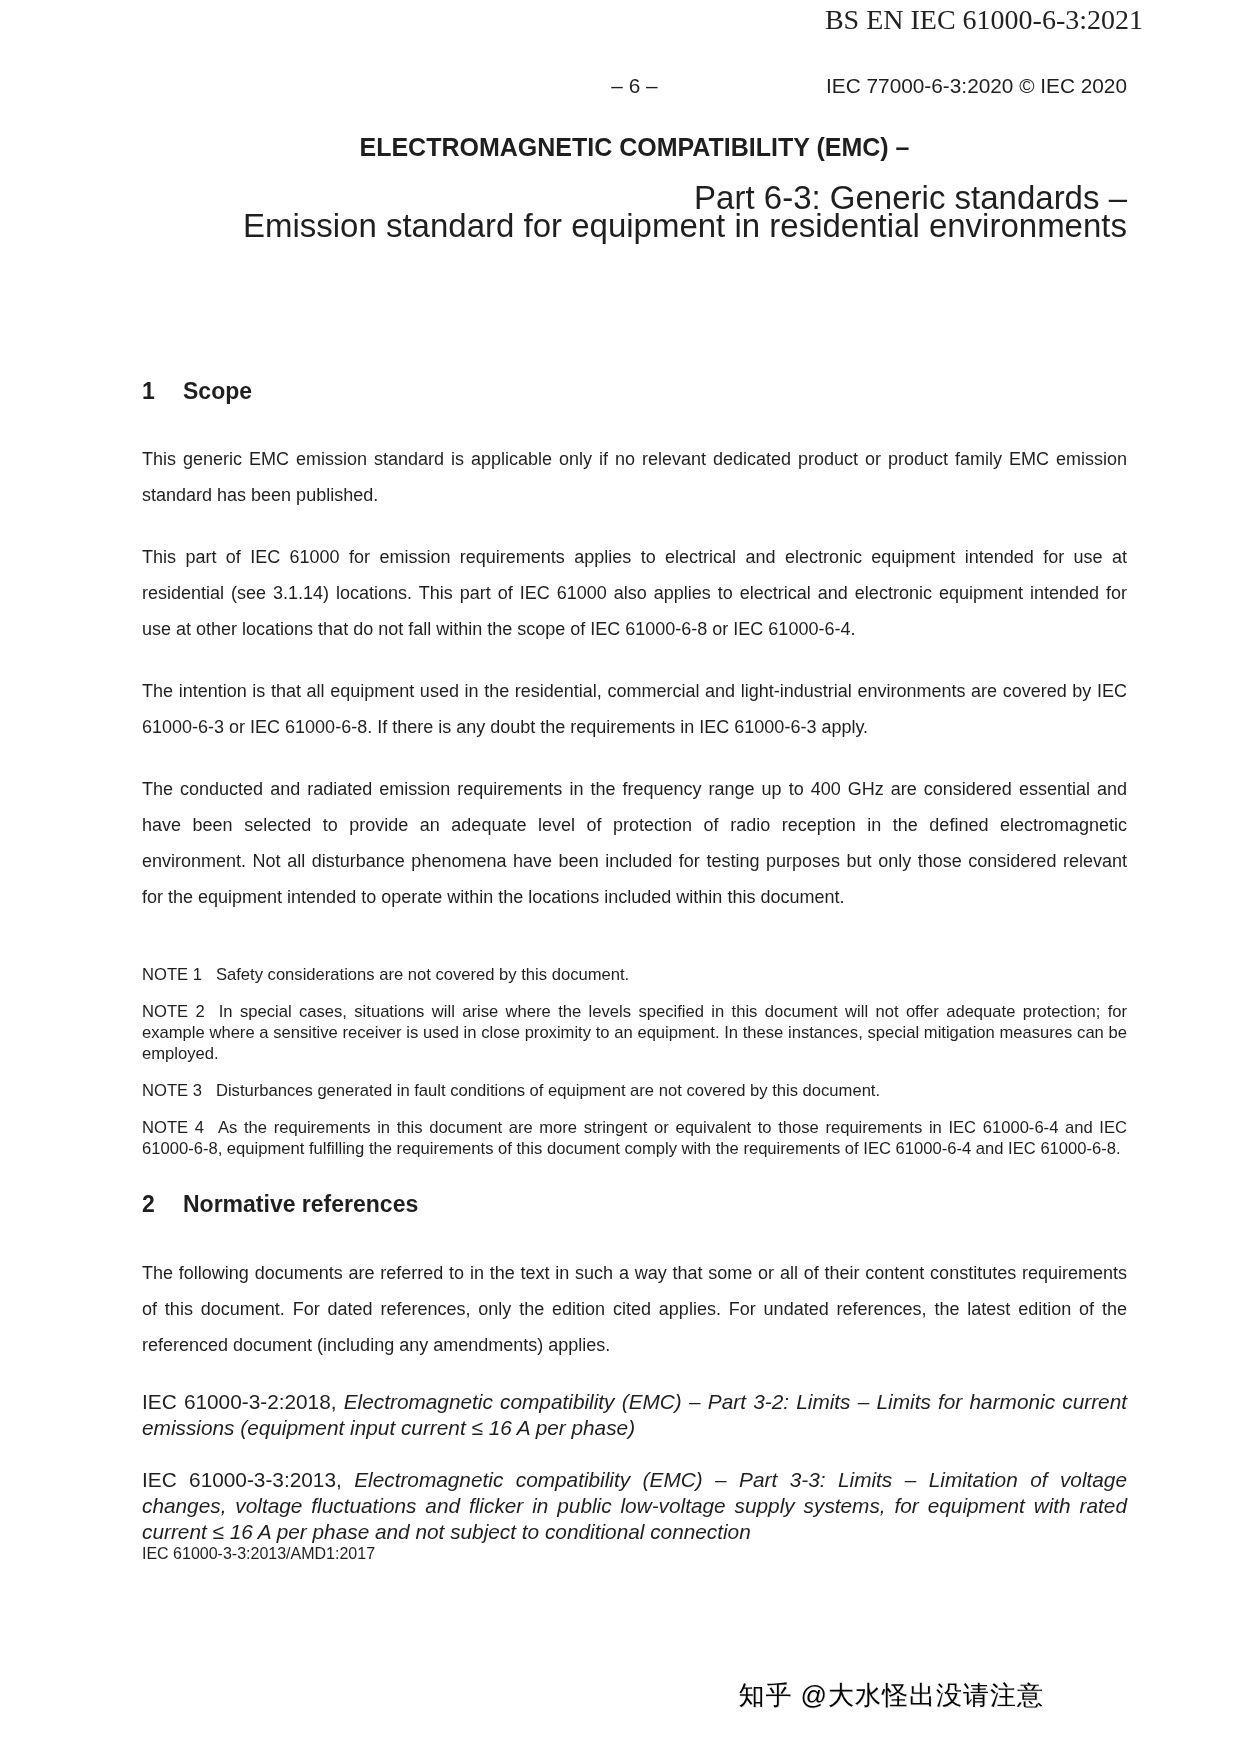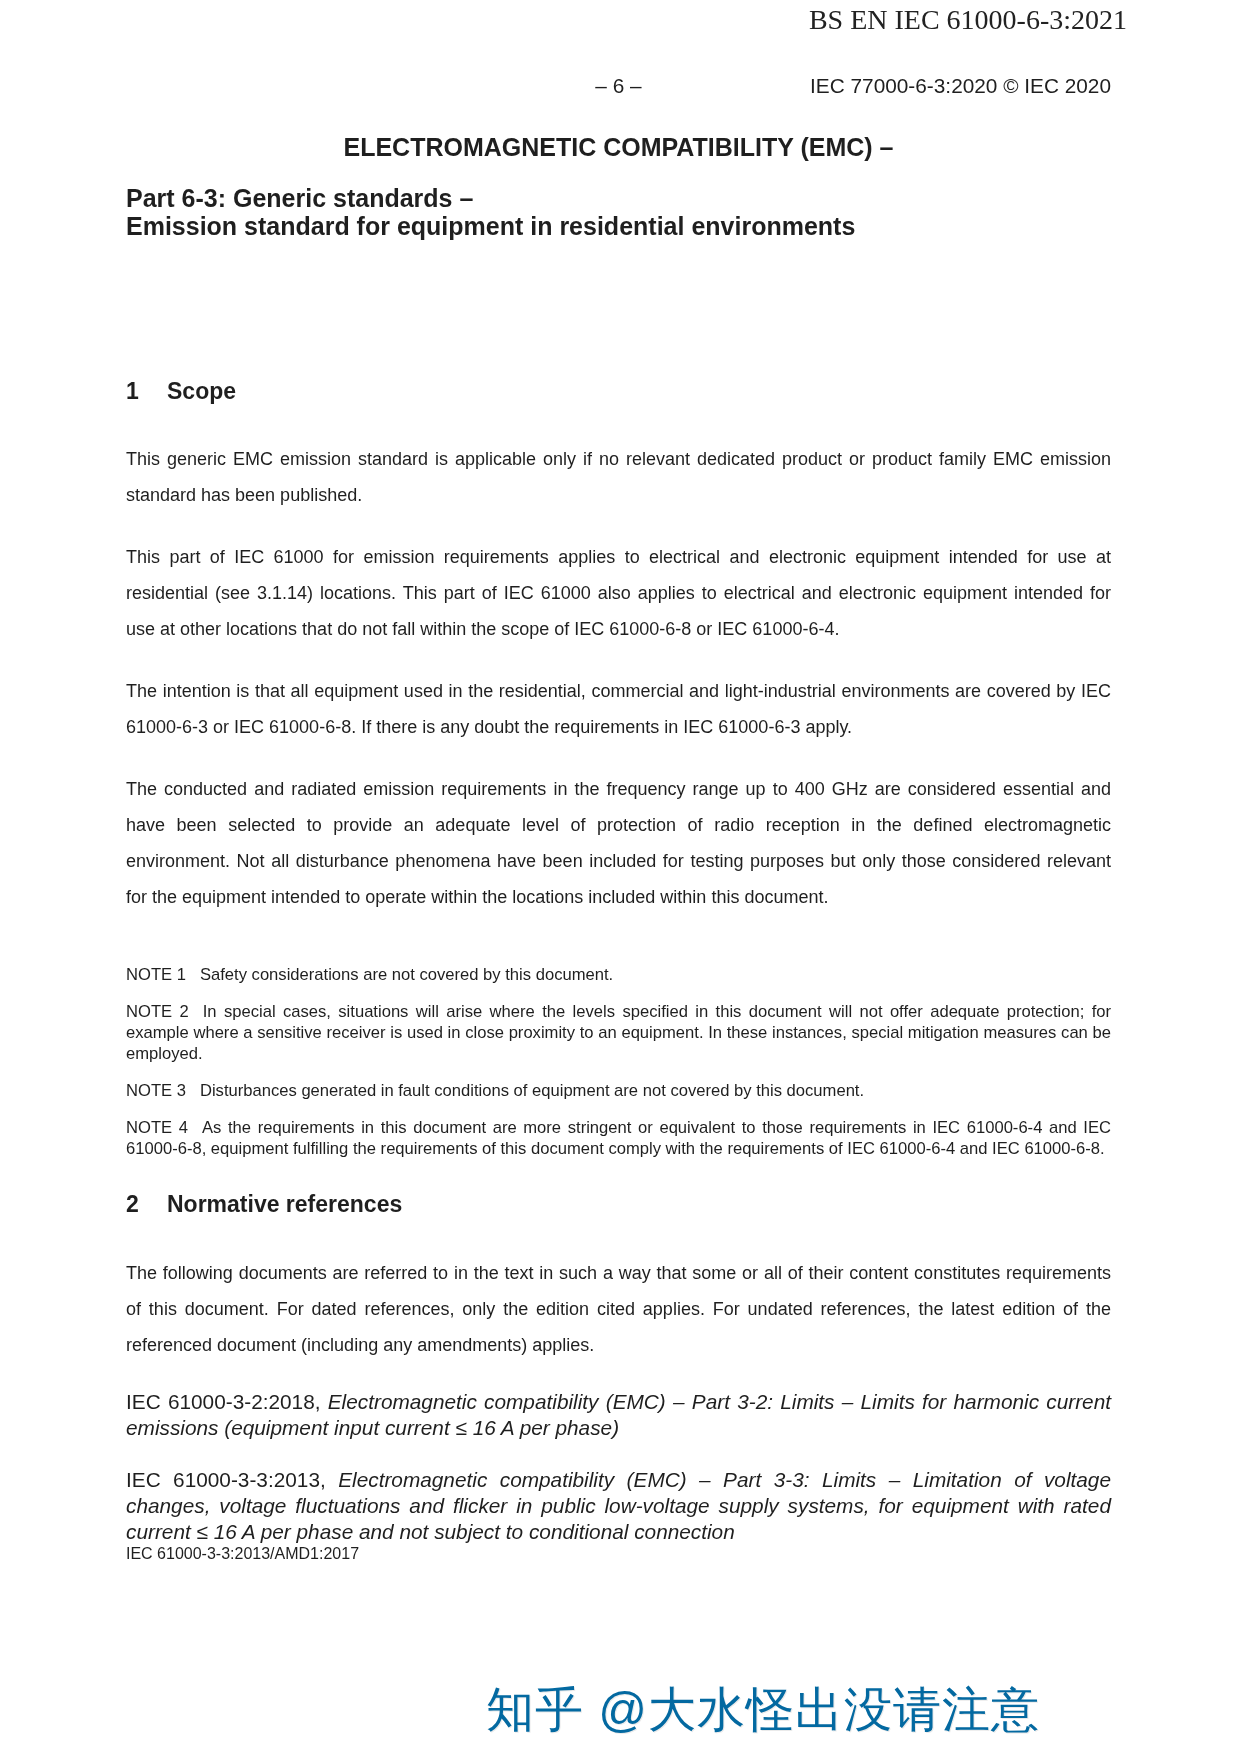--- a/index.html
+++ b/index.html
@@ -4,20 +4,21 @@
 <style>
   html, body { margin: 0; padding: 0; background: #ffffff; }
   .page {
     position: relative;
     width: 1180px;
     height: 1755px;
     background: #ffffff;
     overflow: hidden;
     font-family: "Liberation Sans", sans-serif;
     color: #1f1f1f;
+    margin-left: 16px;
   }
   .bs-header {
     position: absolute;
     top: 4px;
     right: 53px;
     font-family: "Liberation Serif", serif;
     font-size: 28px;
     color: #222;
     white-space: nowrap;
   }
@@ -45,23 +46,23 @@
   }
   .doc-title {
     margin-top: 133px;
     text-align: center;
     font-weight: bold;
     font-size: 25px;
     line-height: 28px;
   }
   .doc-subtitle {
     margin-top: 23px;
-    text-align: left;
-    font-weight: bold;
-    font-size: 25px;
+    text-align: right;
+    font-weight: normal;
+    font-size: 33px;
     line-height: 28px;
   }
   .sec-heading {
     font-weight: bold;
     font-size: 23px;
     line-height: 26px;
   }
   .sec-heading.scope { margin-top: 138px; }
   .sec-heading.normative { margin-top: 32px; }
   .sec-num { display: inline-block; width: 41px; }
@@ -86,24 +87,24 @@
     font-size: 20.8px;
     line-height: 26px;
     text-align: justify;
   }
   .reference .ref-code { font-style: normal; }
   .reference i { font-style: italic; }
   .ref-amendment:empty { display: none; }
   .watermark {
     position: absolute;
     top: 1678px;
-    right: 140px;
-    font-size: 48px;
+    right: 152px;
+    font-size: 26px;
     letter-spacing: 1px;
-    color: #0369a1;
+    color: #000000;
     text-shadow: 1px 1px 0 #eaeaea;
     white-space: nowrap;
   }
 </style>
 </head>
 <body>
 
 <div class="page">
 
   <div class="bs-header">BS EN IEC 61000-6-3:2021</div>

